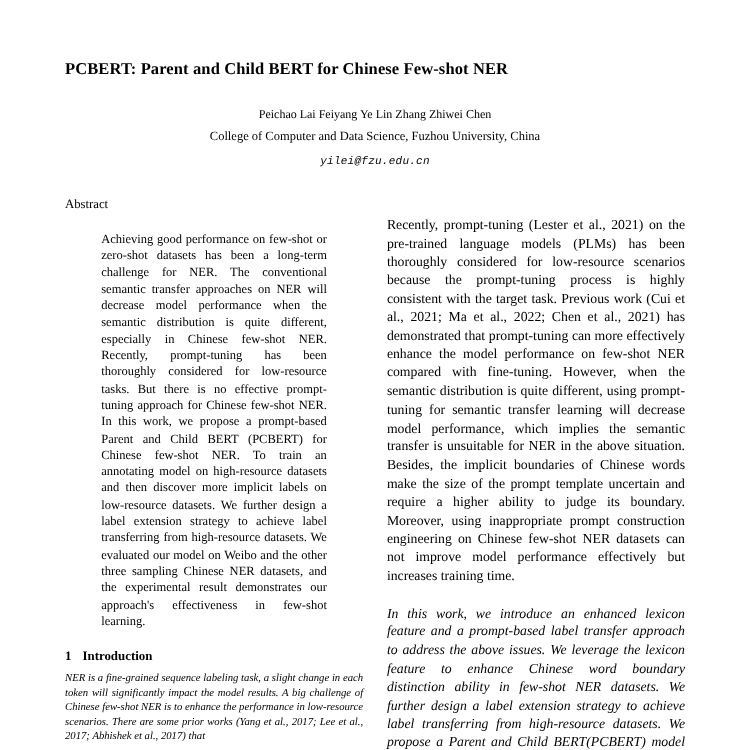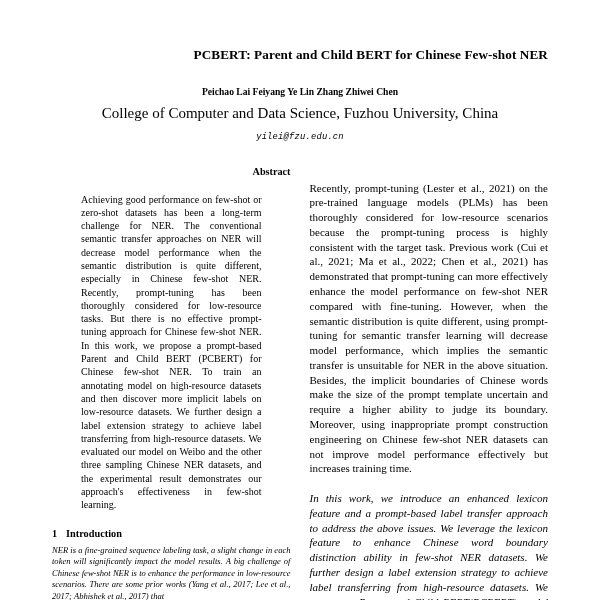--- a/index.html
+++ b/index.html
@@ -15,60 +15,60 @@
     color: #000000;
   }
   .page {
     width: 600px;
     height: 600px;
     box-sizing: border-box;
     padding: 46px 52px 0 52px;
     position: relative;
   }
   .title {
-    text-align: right;
+    text-align: left;
     font-size: 13.2px;
     font-weight: bold;
     line-height: 1.3;
     margin: 0 0 22px 0;
     letter-spacing: 0.1px;
   }
   .authors-line {
     text-align: center;
     font-size: 9.6px;
-    font-weight: bold;
+    font-weight: normal;
     line-height: 1.55;
     margin: 0;
   }
   .affiliation {
     text-align: center;
-    font-size: 15px;
+    font-size: 10px;
     line-height: 1.5;
     margin-top: 2px;
   }
   .email {
     text-align: center;
     font-family: "Liberation Mono", monospace;
     font-size: 8.8px;
     margin-top: 7px;
     letter-spacing: 0.2px;
     font-style: italic;
   }
   .columns {
     display: flex;
     gap: 19px;
     margin-top: 24px;
   }
   .col {
     width: 239px;
   }
   .section-head-center {
-    text-align: right;
+    text-align: left;
     font-size: 10.2px;
-    font-weight: bold;
+    font-weight: normal;
     margin: 0 0 7px 0;
   }
   .abstract-body {
     font-size: 10px;
     line-height: 1.33;
     text-align: justify;
     margin: 16px;
     padding: 0 13px;
   }
   .section-head {

